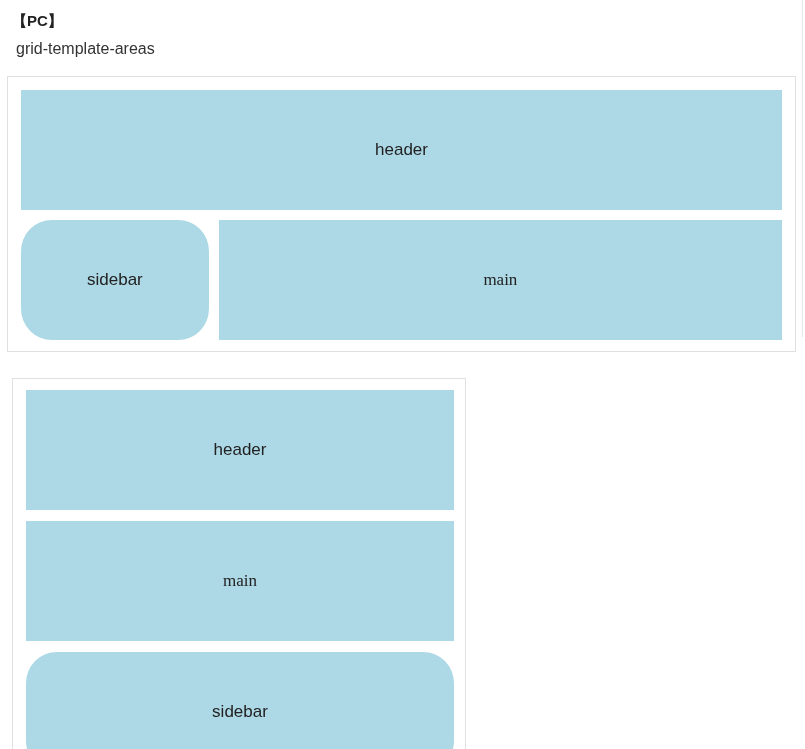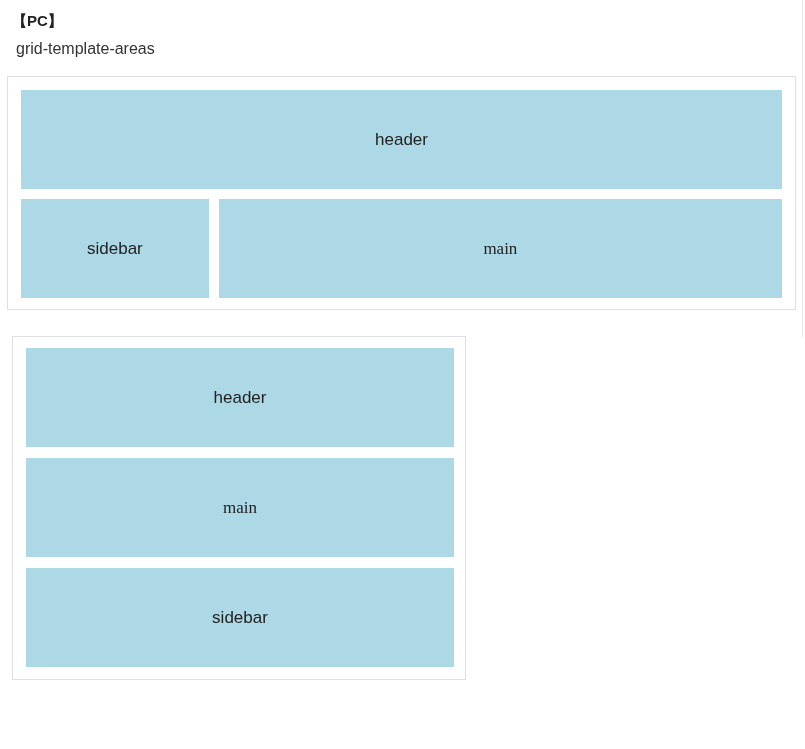--- a/index.html
+++ b/index.html
@@ -56,29 +56,29 @@
     grid-template-areas:
       "header"
       "main"
       "sidebar";
     grid-template-columns: 1fr;
     gap: 11px;
   }
 
   .block {
     background: var(--block-fill, #ADD8E6);
-    height: 99px;
+    height: 120px;
     display: flex;
     align-items: center;
     justify-content: center;
     font-size: 17px;
     color: #222;
   }
   .ga-header  { grid-area: header; }
-  .ga-sidebar { grid-area: sidebar; }
+  .ga-sidebar { grid-area: sidebar; border-radius: 31px; }
   .ga-main    { grid-area: main; font-family: Liberation Serif, serif; }
 
   .right-edge-line {
     position: absolute;
     top: 0;
     left: 802px;
     width: 1px;
     height: 337px;
     background: #e7e7e7;
   }

